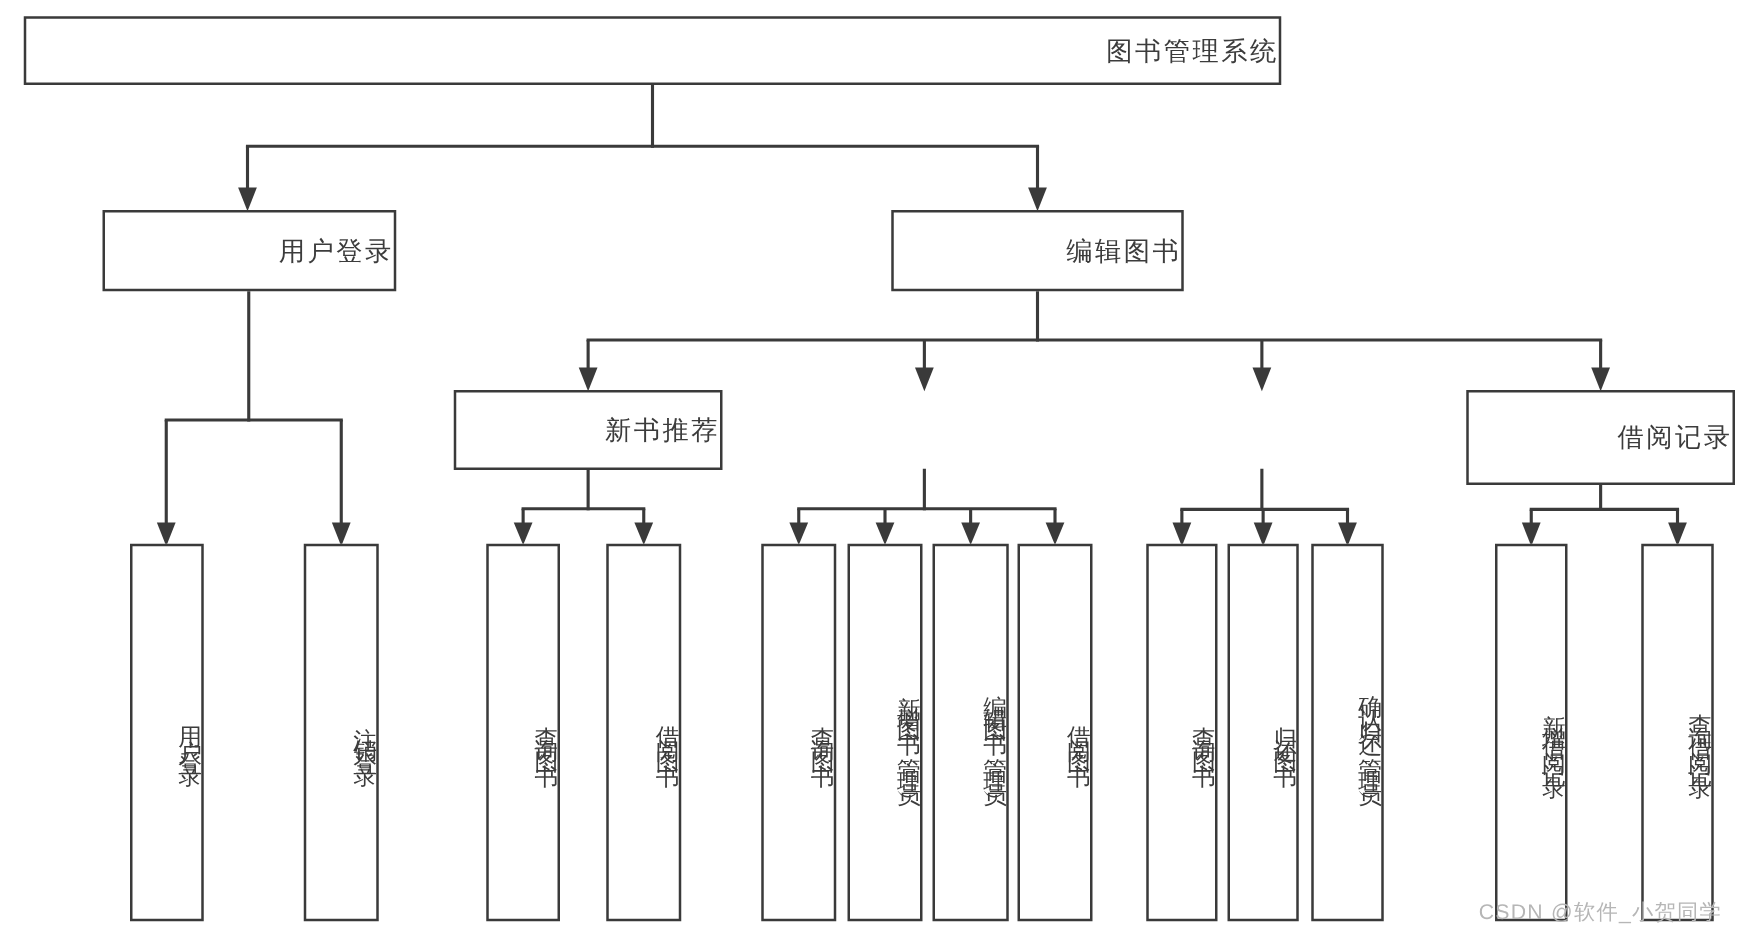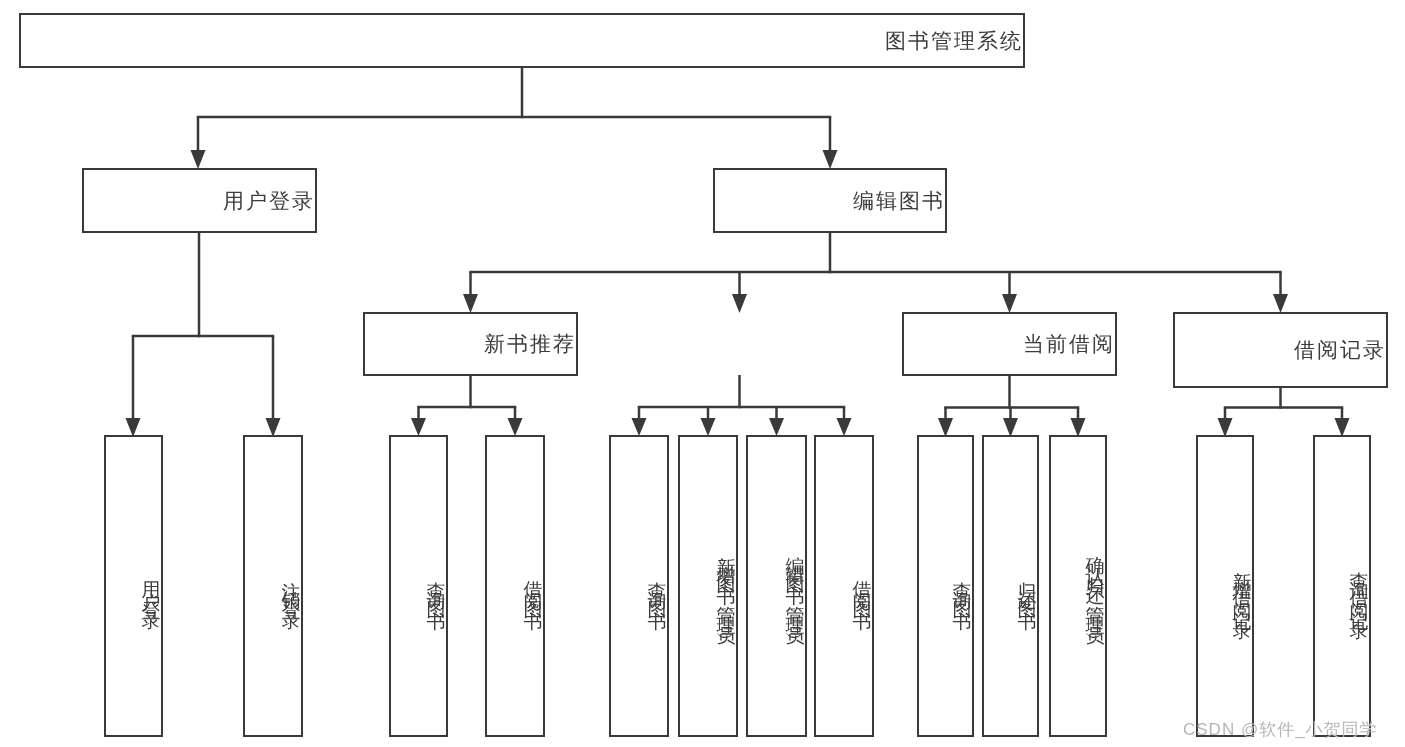--- a/index.html
+++ b/index.html
@@ -120,23 +120,20 @@
   <div class="node" style="left:82px;top:168px;width:235px;height:65px;">
     <span class="h-label">用户登录</span>
   </div>
   <div class="node" style="left:713px;top:168px;width:234px;height:65px;">
     <span class="h-label">编辑图书</span>
   </div>
 
   <div class="node" style="left:363px;top:312px;width:215px;height:64px;">
     <span class="h-label">新书推荐</span>
   </div>
-  <div class="node" style="left:902px;top:312px;width:215px;height:64px;">
-    <span class="h-label">当前借阅</span>
-  </div>
   <div class="node" style="left:1173px;top:312px;width:215px;height:76px;">
     <span class="h-label">借阅记录</span>
   </div>
 
   <div class="node leaf" style="left:104px;top:435px;width:59px;height:302px;">
     <span class="v-label">用户登录</span>
   </div>
   <div class="node leaf" style="left:243px;top:435px;width:60px;height:302px;">
     <span class="v-label">注销登录</span>
   </div>

